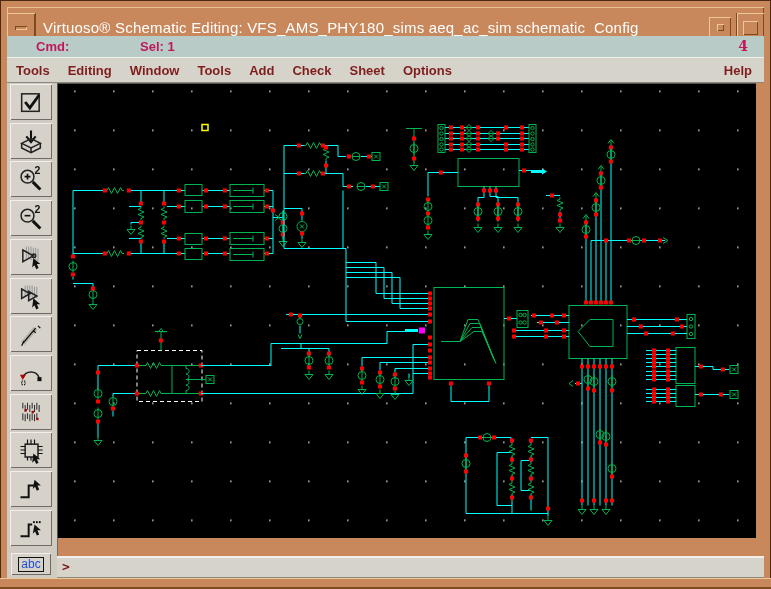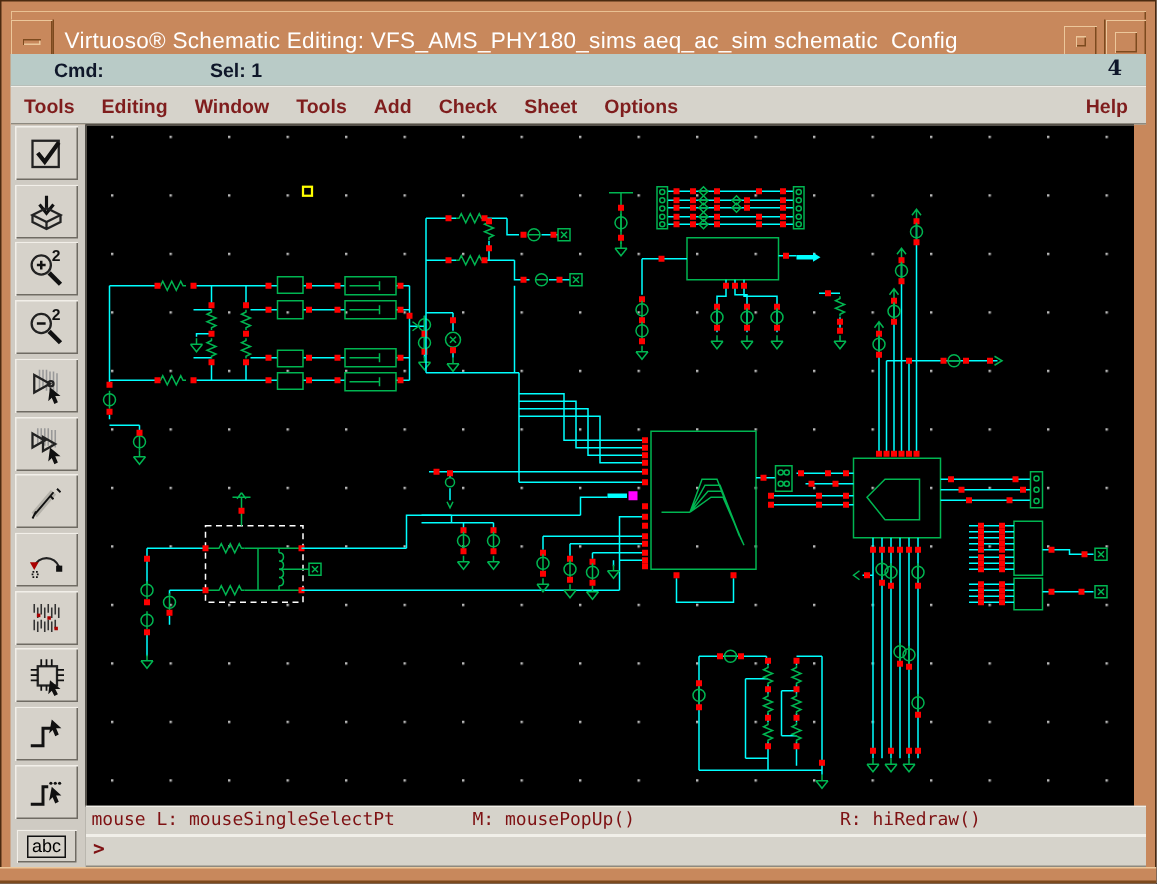--- a/index.html
+++ b/index.html
@@ -12,40 +12,40 @@
     display:flex;align-items:center;justify-content:center;flex:none;}
   #menu-btn{width:28px;height:29px;border-right:1px solid #7c4a1e;}
   #menu-btn .dash{width:12px;height:4px;background:#c8885c;box-shadow:1px 1px 0 #7c4a1e inset,-1px -1px 0 #ecc79b inset;}
   #title-text{flex:1;color:#ffffff;font-size:15px;padding-left:7px;white-space:pre;overflow:hidden;letter-spacing:.2px;}
   #min-btn{width:22px;height:21px;margin-right:5px;}
   #min-btn .sq{width:7px;height:7px;background:#c8885c;box-shadow:1px 1px 0 #ecc79b inset,-1px -1px 0 #7c4a1e inset;}
   #max-btn{width:27px;height:29px;border-left:1px solid #7c4a1e;}
   #max-btn .sq{width:15px;height:14px;background:#c8885c;box-shadow:1px 1px 0 #ecc79b inset,-1px -1px 0 #7c4a1e inset;}
   
   #statusrow{position:absolute;left:7px;right:7px;top:36px;height:21px;background:#b9cbc7;
-    border-bottom:1px solid #7e8a87;color:#0f172a;font-size:13px;font-weight:bold;}
+    border-bottom:1px solid #7e8a87;color:#be185d;font-size:13px;font-weight:bold;}
   #cmd-label{position:absolute;left:29px;top:3px;}
   #sel-label{position:absolute;left:133px;top:3px;}
   #win-number{position:absolute;right:16px;top:2px;font-family:"DejaVu Serif",serif;font-size:14px;}
   
   #menubar{position:absolute;left:7px;right:7px;top:57px;height:26px;background:#d6d3cb;
     box-shadow:0 1px 0 #f1efe9 inset,0 -1px 0 #8d897f inset;display:flex;align-items:center;
     color:#7f1d1d;font-size:13px;font-weight:bold;}
   .menu-item{padding:0 9px;cursor:default;}
   #help-item{margin-left:auto;padding-right:12px;}
   
   #leftcol{position:absolute;left:7px;top:83px;bottom:11px;width:50px;background:#cfcbc3;
     border-right:1px solid #6f6b63;}
   .tool-btn{position:absolute;left:3px;width:42px;height:36px;background:#d6d2ca;
     box-shadow:1px 1px 0 #f2efe9 inset,-1px -1px 0 #6f6b63 inset;
     display:flex;align-items:center;justify-content:center;}
   #abc-btn{position:absolute;left:4px;bottom:3px;width:40px;height:22px;background:#d6d2ca;
     box-shadow:1px 1px 0 #f2efe9 inset,-1px -1px 0 #6f6b63 inset;
     display:flex;align-items:center;justify-content:center;}
-  #abc-btn span{font-size:12px;color:#000000;border:1px solid #111;padding:0 2px;line-height:13px;}
+  #abc-btn span{font-size:12px;color:#1d4ed8;border:1px solid #111;padding:0 2px;line-height:13px;}
   
   #canvas{position:absolute;left:57px;top:83px;width:698px;height:454px;background:#000;
     border-top:1px solid #55514a;border-left:1px solid #55514a;}
   #canvas svg{display:block;}
   .w{stroke:#00ffff;stroke-width:1;fill:none;}
   .wt{stroke:#00ffff;stroke-width:3;fill:none;}
   .g{stroke:#00b551;stroke-width:1;fill:none;}
   
   #mouserow{position:absolute;left:57px;right:7px;top:537px;height:19px;background:#d6d3cb;
     color:#7e1113;font-family:"DejaVu Sans Mono",monospace;font-size:12px;
@@ -692,24 +692,19 @@
           <use href="#pin" x="513" y="330"></use>
           <use href="#pin" x="513" y="336"></use>
         <use href="#pin" x="545" y="330"></use>
           <use href="#pin" x="545" y="336"></use>
           <use href="#pin" x="563" y="330"></use>
           <use href="#pin" x="563" y="336"></use>
       </g>
     </svg>
   </div>
 
-  <div id="mouserow">
-    <span id="bind-left">mouse L: mouseSingleSelectPt</span>
-    <span id="bind-middle">M: mousePopUp()</span>
-    <span id="bind-right">R: hiRedraw()</span>
-  </div>
 
   <div id="promptrow">
     <span>&gt;</span>
   </div>
 
   <div id="bottomframe"></div>
 </div>
 
 </body></html>

